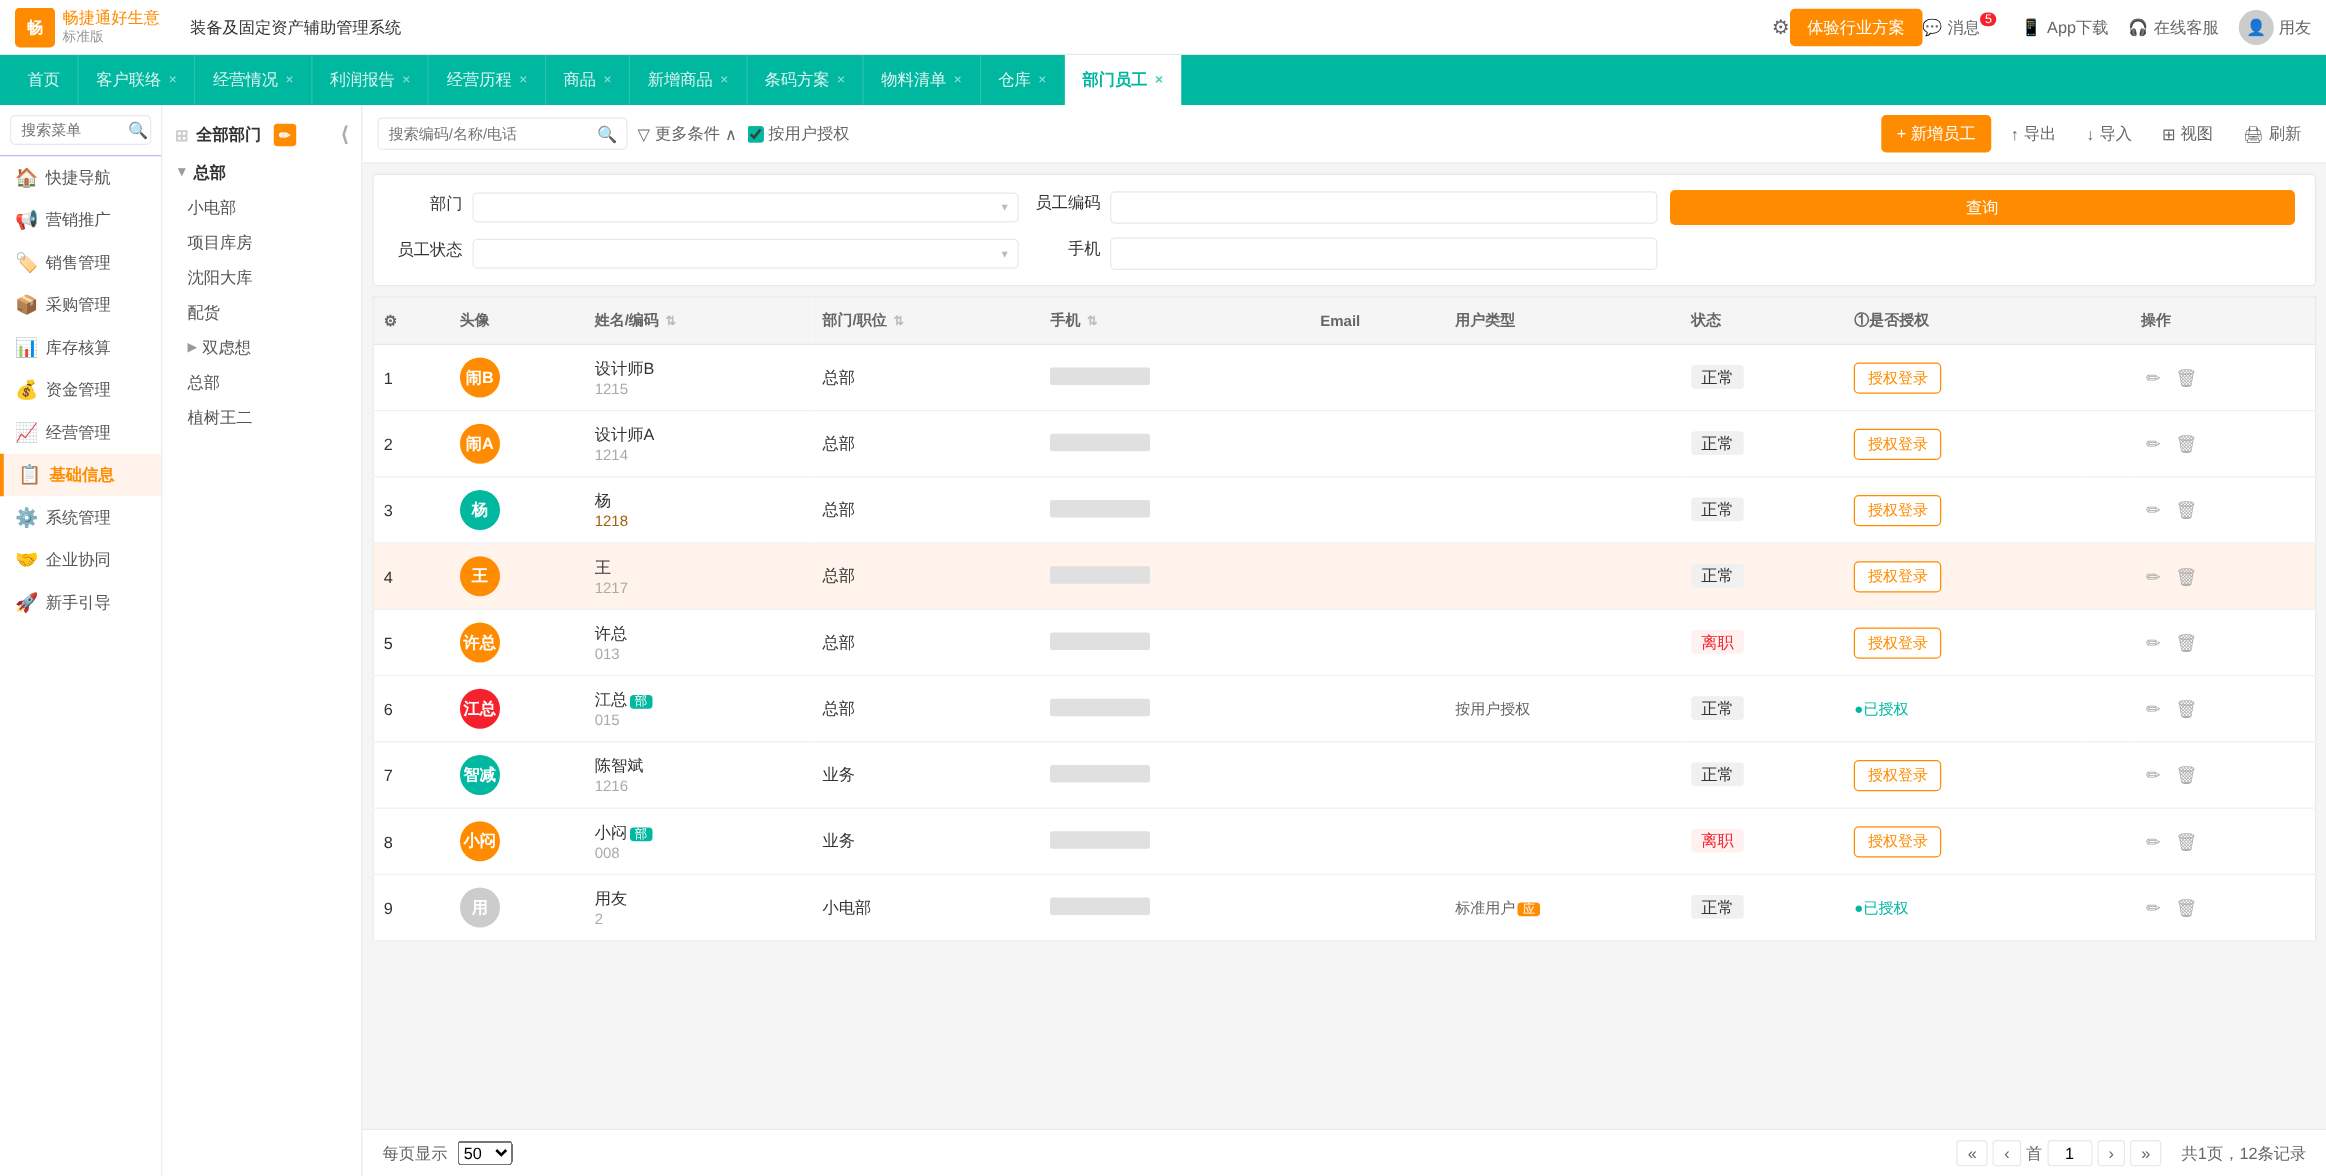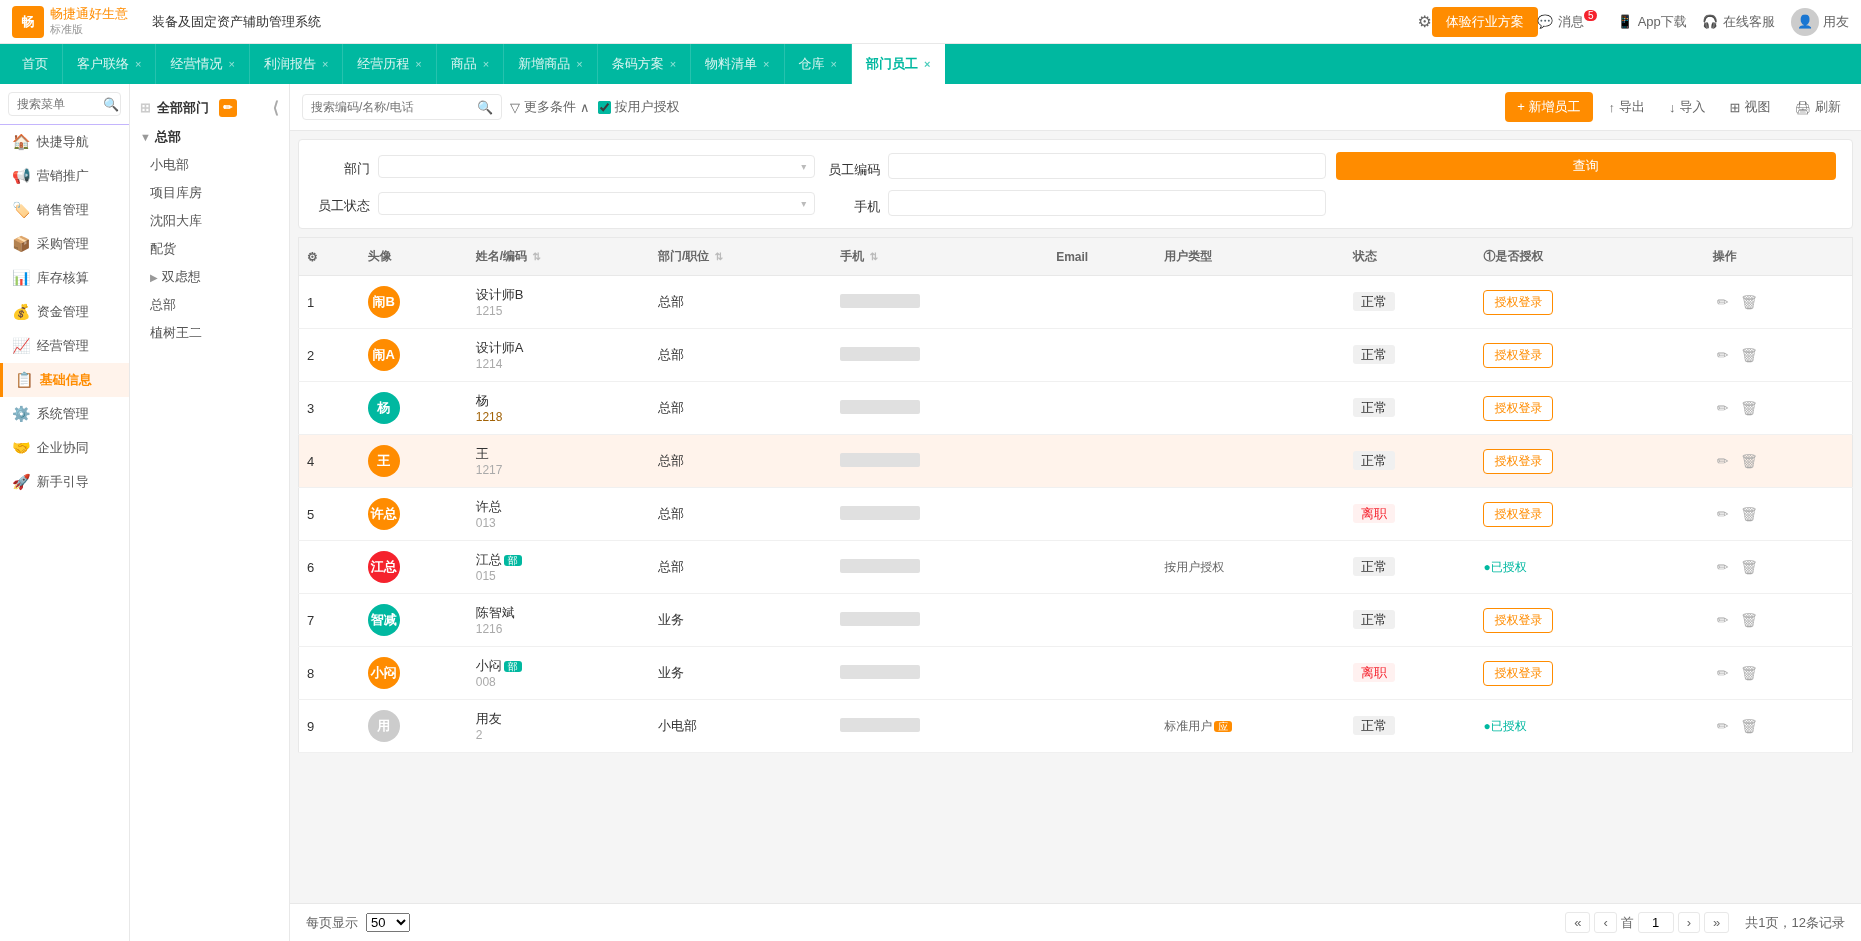--- a/index.html
+++ b/index.html
@@ -50,21 +50,21 @@
     .search-input { border: 1px solid #e8e8e8; border-radius: 4px; padding: 5px 8px; font-size: 12px; width: 200px; outline: none; }
     .filter-btn { display: flex; align-items: center; gap: 4px; border: none; background: none; color: #666; cursor: pointer; font-size: 12px; }
     .checkbox-label { display: flex; align-items: center; gap: 4px; color: #666; font-size: 12px; cursor: pointer; }
     .checkbox-label input { accent-color: #00b8a0; }
     .toolbar-right { margin-left: auto; display: flex; align-items: center; gap: 8px; }
     .add-btn { background: #ff8c00; color: #fff; border: none; border-radius: 4px; padding: 6px 12px; cursor: pointer; font-size: 13px; display: flex; align-items: center; gap: 4px; }
     .action-btn { display: flex; align-items: center; gap: 4px; border: none; background: none; color: #666; cursor: pointer; font-size: 12px; padding: 5px 8px; }
 
     
     .filter-panel { background: #fff; border: 1px solid #e8e8e8; padding: 12px 16px; margin: 8px 8px 0 8px; border-radius: 4px; display: grid; grid-template-columns: 1fr 1fr 1fr; gap: 10px; align-items: center; }
-    .filter-row { display: flex; align-items: flex-end; gap: 8px; }
+    .filter-row { display: flex; align-items: flex-start; gap: 8px; }
     .filter-label { color: #333; font-size: 13px; white-space: nowrap; min-width: 55px; text-align: right; }
     .filter-select { flex: 1; border: 1px solid #e8e8e8; border-radius: 4px; padding: 5px 8px; font-size: 12px; color: #333; cursor: pointer; background: #fff; display: flex; align-items: center; justify-content: space-between; }
     .filter-input { flex: 1; border: 1px solid #e8e8e8; border-radius: 4px; padding: 5px 8px; font-size: 12px; outline: none; }
     .query-btn { background: #ff8c00; color: #fff; border: none; border-radius: 4px; padding: 5px 14px; cursor: pointer; font-size: 13px; }
     .set-btn { background: #fff; color: #ff8c00; border: 1px solid #ff8c00; border-radius: 4px; padding: 5px 14px; cursor: pointer; font-size: 13px; }
 
     
     .table-area { flex: 1; overflow-y: auto; padding: 8px; }
     .data-table { background: #fff; border-radius: 4px; border: 1px solid #e8e8e8; width: 100%; border-collapse: collapse; }
     .data-table th { background: #f5f5f5; padding: 10px 8px; text-align: left; font-size: 12px; color: #666; border-bottom: 1px solid #e8e8e8; white-space: nowrap; }

